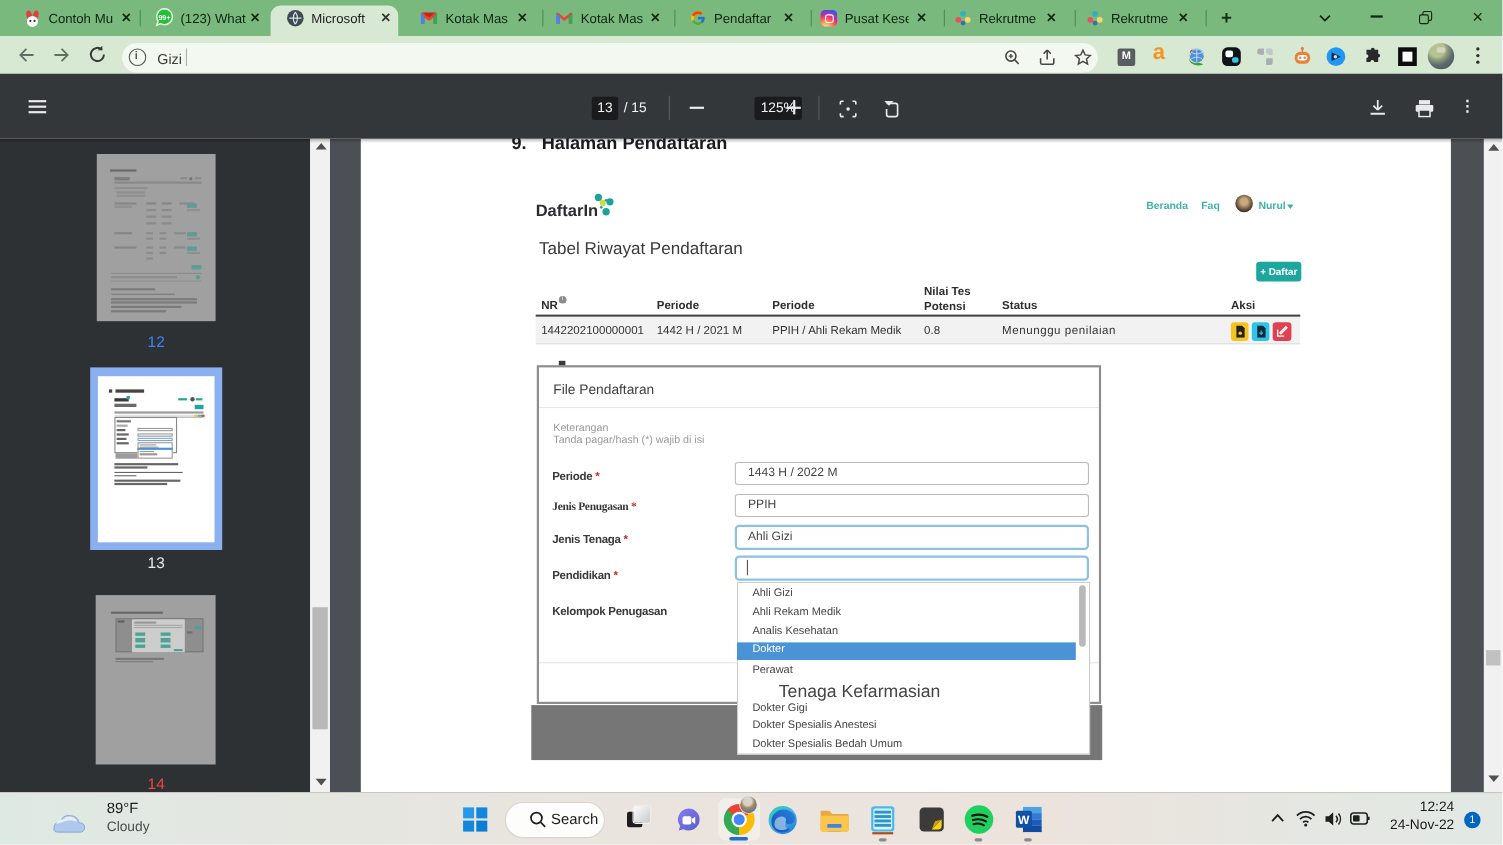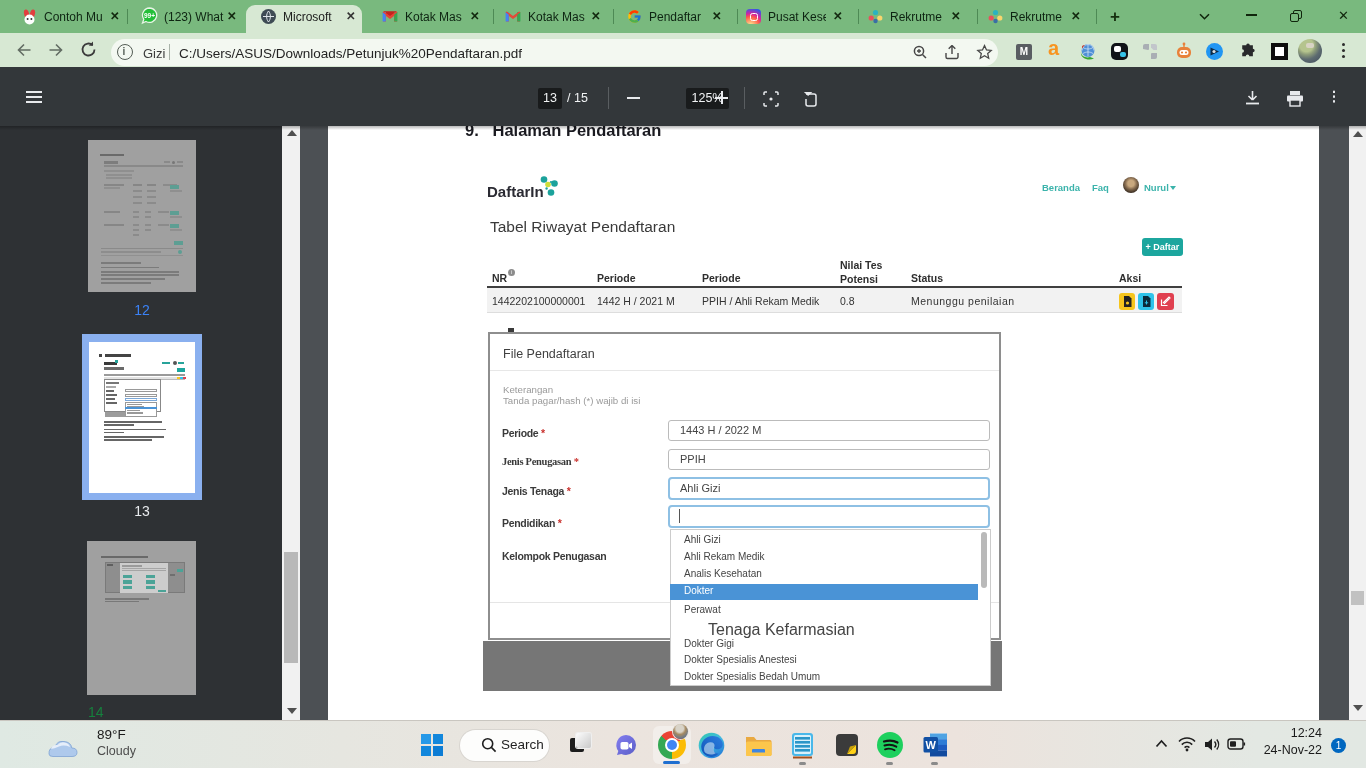--- a/index.html
+++ b/index.html
@@ -230,21 +230,21 @@
     <div class="abs" style="left:59px; top:44.5px; width:9px; height:3.6px; background:#4ba397;"></div>
     <div class="abs" style="left:71px; top:48.5px; width:8px; height:2.4px; background:#4ba397;"></div>
     <div class="abs" style="left:90px; top:28px; width:6px; height:3px; background:#4ba397;"></div>
     <div class="abs" style="left:83px; top:33px; width:5px; height:2px; background:#6f6f6f;"></div>
     <div class="abs" style="left:18px; top:57px; width:44px; height:1.7px; background:#787878;"></div>
     <div class="abs" style="left:18px; top:59.8px; width:34px; height:1.7px; background:#787878;"></div>
   </div>
 
   <div class="abs" style="left:88px; top:302px; width:108px; text-align:center; font-size:14px; color:#3b82f6;">12</div>
   <div class="abs" style="left:88px; top:503px; width:108px; text-align:center; font-size:14px; color:#e8eaed;">13</div>
-  <div class="abs" style="left:88px; top:704px; width:108px; font-size:14px; color:#15803d;">14</div>
+  <div class="abs" style="left:88px; top:704px; width:108px; text-align:center; font-size:14px; color:#ef4444;">14</div>
 
   <div class="abs" style="left:282px; top:126px; width:18px; height:594px; background:#f1f1f1;"></div>
   <div class="abs" style="left:287px; top:130px; width:0; height:0; border-left:5px solid transparent; border-right:5px solid transparent; border-bottom:6px solid #505050;"></div>
   <div class="abs" style="left:287px; top:708px; width:0; height:0; border-left:5px solid transparent; border-right:5px solid transparent; border-top:6px solid #505050;"></div>
   <div class="abs" style="left:284px; top:552px; width:14px; height:111px; background:#b8b8b8;"></div>
 
   <div class="abs" style="left:1349px; top:126px; width:17px; height:594px; background:#f1f1f1;"></div>
   <div class="abs" style="left:1353px; top:131px; width:0; height:0; border-left:5px solid transparent; border-right:5px solid transparent; border-bottom:6px solid #505050;"></div>
   <div class="abs" style="left:1353px; top:705px; width:0; height:0; border-left:5px solid transparent; border-right:5px solid transparent; border-top:6px solid #505050;"></div>
   <div class="abs" style="left:1351px; top:591px; width:13px; height:14px; background:#c1c1c1;"></div>
@@ -357,21 +357,20 @@
     <svg class="abs" style="left:80px; top:8px;" width="17" height="17" viewBox="0 0 17 17">
         <path d="M14.5 8.5a6 6 0 1 1-1.8-4.3" stroke="#3a3a3a" stroke-width="1.8" fill="none"></path>
         <path d="M13 0.5v4.2h-4.2z" fill="#3a3a3a"></path>
       </svg>
 
     <div class="abs" style="left:111px; top:6px; width:887px; height:27px; background:#f3f8f1; border-radius:14px;"></div>
     <div class="abs" style="left:117px; top:11px; width:16px; height:16px; border:1.5px solid #545d55; border-radius:50%;"></div>
     <div class="abs" style="left:122.5px; top:13px; font-size:10px; color:#545d55; font-weight:bold;">i</div>
     <div class="abs" style="left:143px; top:12.5px; font-size:13px; color:#3c3c3c;">Gizi</div>
     <div class="abs" style="left:169px; top:11px; width:1px; height:16px; background:#a9b3a9;"></div>
-    <div class="abs" style="left:179px; top:12.5px; font-size:13.5px; color:#242424;">C:/Users/ASUS/Downloads/Petunjuk%20Pendaftaran.pdf</div>
     <svg class="abs" style="left:912px; top:11px;" width="16" height="16" viewBox="0 0 16 16">
         <circle cx="7" cy="7" r="4.6" stroke="#474747" stroke-width="1.5" fill="none"></circle>
         <path d="M10.5 10.5 14 14" stroke="#474747" stroke-width="1.5"></path>
         <path d="M7 5v4M5 7h4" stroke="#474747" stroke-width="1.3"></path>
       </svg>
     <svg class="abs" style="left:944px; top:11px;" width="16" height="16" viewBox="0 0 16 16">
         <path d="M2 9v4a1.5 1.5 0 0 0 1.5 1.5h9A1.5 1.5 0 0 0 14 13V9" stroke="#474747" stroke-width="1.4" fill="none"></path>
         <path d="M8 10V2.5M8 1.5l-3.3 3.3M8 1.5l3.3 3.3" stroke="#474747" stroke-width="1.4" fill="none"></path>
       </svg>
     <svg class="abs" style="left:976px; top:11px;" width="17" height="16" viewBox="0 0 17 16">

